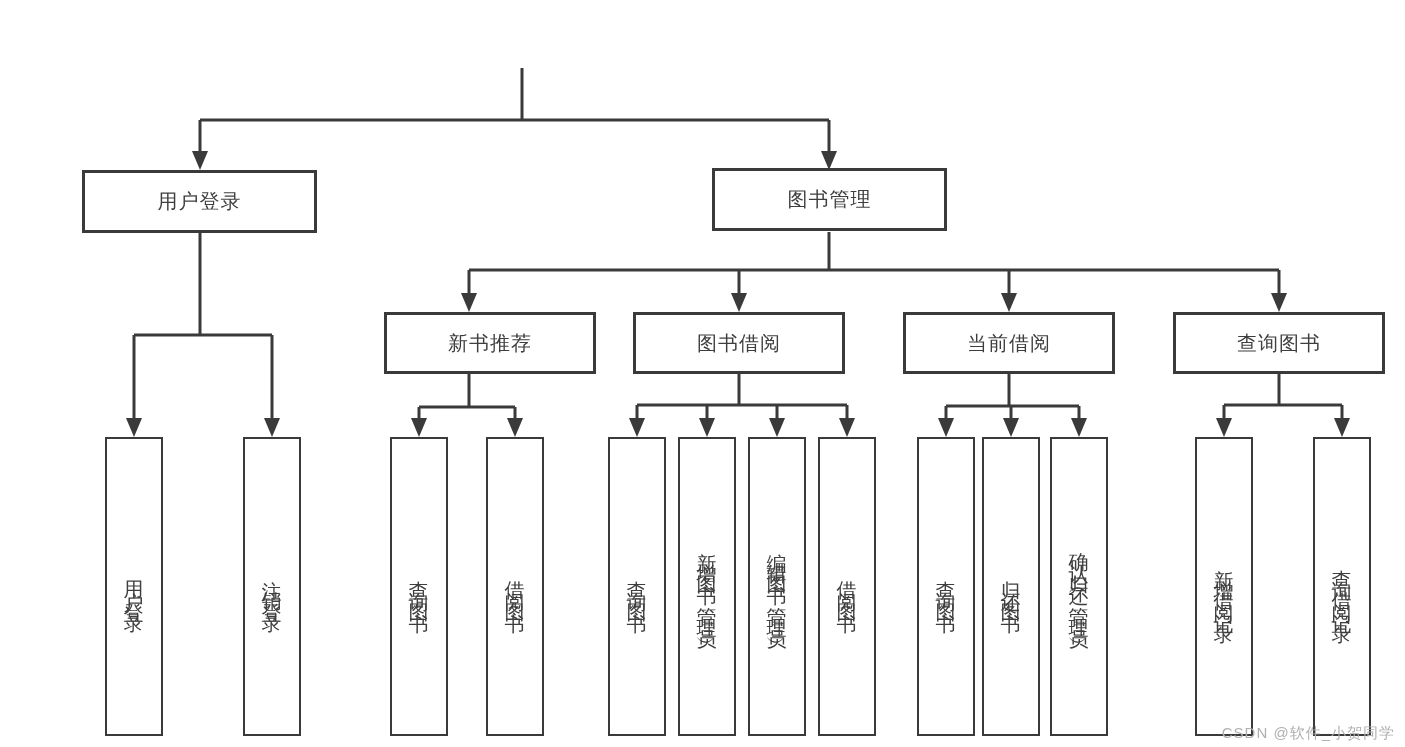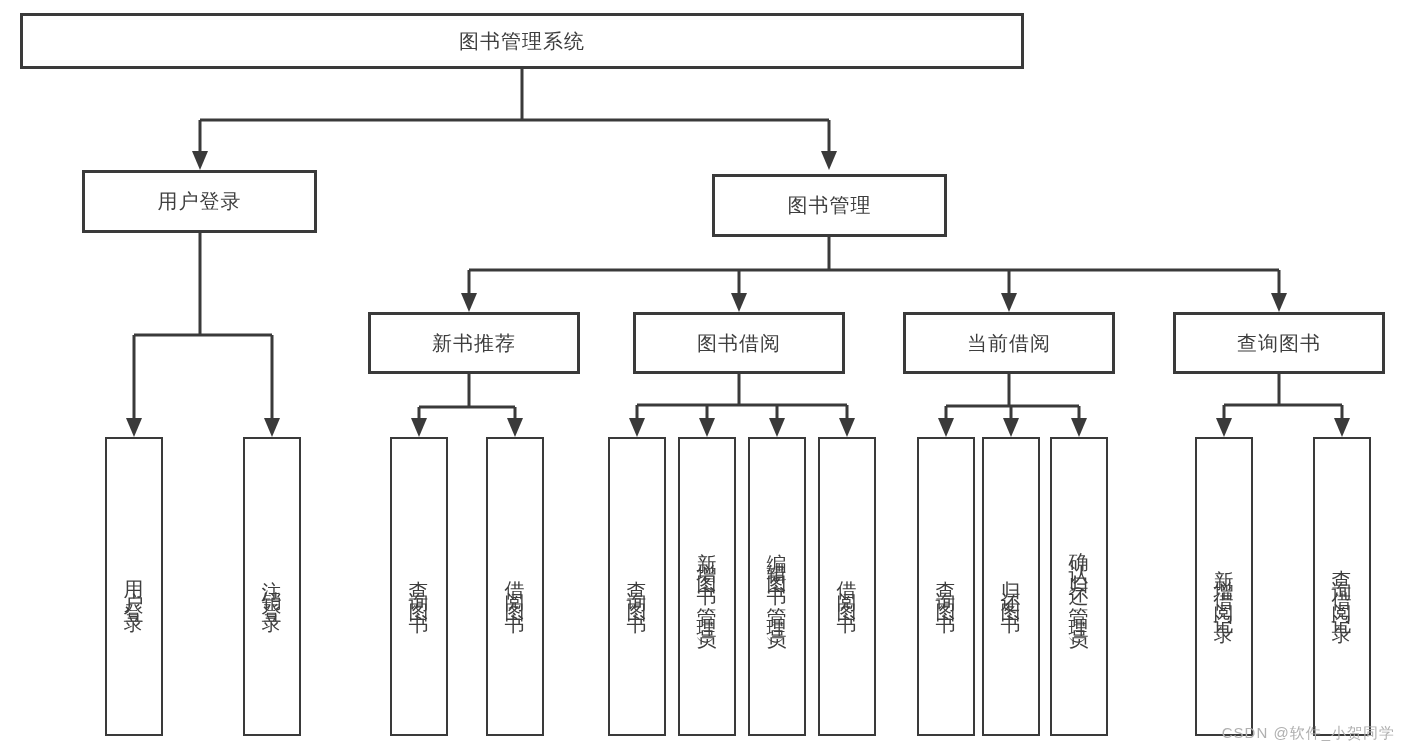--- a/index.html
+++ b/index.html
@@ -34,22 +34,22 @@
     writing-mode:vertical-rl;
     text-orientation:mixed;
     font-size:20px;
     letter-spacing:11px;
     color:#3e3e3e;
     line-height:1;
   }
   
   #n-root{left:20px;top:13px;width:1004px;height:56px;}
   #n-user-login{left:82px;top:170px;width:235px;height:63px;}
-  #n-book-mgmt{left:712px;top:174px;width:235px;height:63px;}
-  #n-l3-0{left:368px;top:312px;width:212px;height:62px;}
+  #n-book-mgmt{left:712px;top:168px;width:235px;height:63px;}
+  #n-l3-0{left:384px;top:312px;width:212px;height:62px;}
   #n-l3-1{left:633px;top:312px;width:212px;height:62px;}
   #n-l3-2{left:903px;top:312px;width:212px;height:62px;}
   #n-l3-3{left:1173px;top:312px;width:212px;height:62px;}
   #lf-0{left:105px;}  #lf-1{left:243px;}
   #lf-2{left:390px;}  #lf-3{left:486px;}
   #lf-4{left:608px;}  #lf-5{left:678px;}
   #lf-6{left:748px;}  #lf-7{left:818px;}
   #lf-8{left:917px;}  #lf-9{left:982px;}
   #lf-10{left:1050px;}
   #lf-11{left:1195px;} #lf-12{left:1313px;}
@@ -94,21 +94,20 @@
         <polygon points="769,418 785,418 777,437" fill="#3a3a3a"></polygon>
         <polygon points="839,418 855,418 847,437" fill="#3a3a3a"></polygon>
         <polygon points="938,418 954,418 946,437" fill="#3a3a3a"></polygon>
         <polygon points="1003,418 1019,418 1011,437" fill="#3a3a3a"></polygon>
         <polygon points="1071,418 1087,418 1079,437" fill="#3a3a3a"></polygon>
         <polygon points="1216,418 1232,418 1224,437" fill="#3a3a3a"></polygon>
         <polygon points="1334,418 1350,418 1342,437" fill="#3a3a3a"></polygon>
       </g>
   </svg>
 
-  <div class="node" id="n-root">图书管理系统</div>
 
   <div class="node" id="n-user-login">用户登录</div>
   <div class="node" id="n-book-mgmt">图书管理</div>
 
   <div class="node" id="n-l3-0">新书推荐</div>
   <div class="node" id="n-l3-2">当前借阅</div>
   <div class="node" id="n-l3-1">图书借阅</div>
   <div class="node" id="n-l3-3">查询图书</div>
 
   <div class="leaf" id="lf-0">

